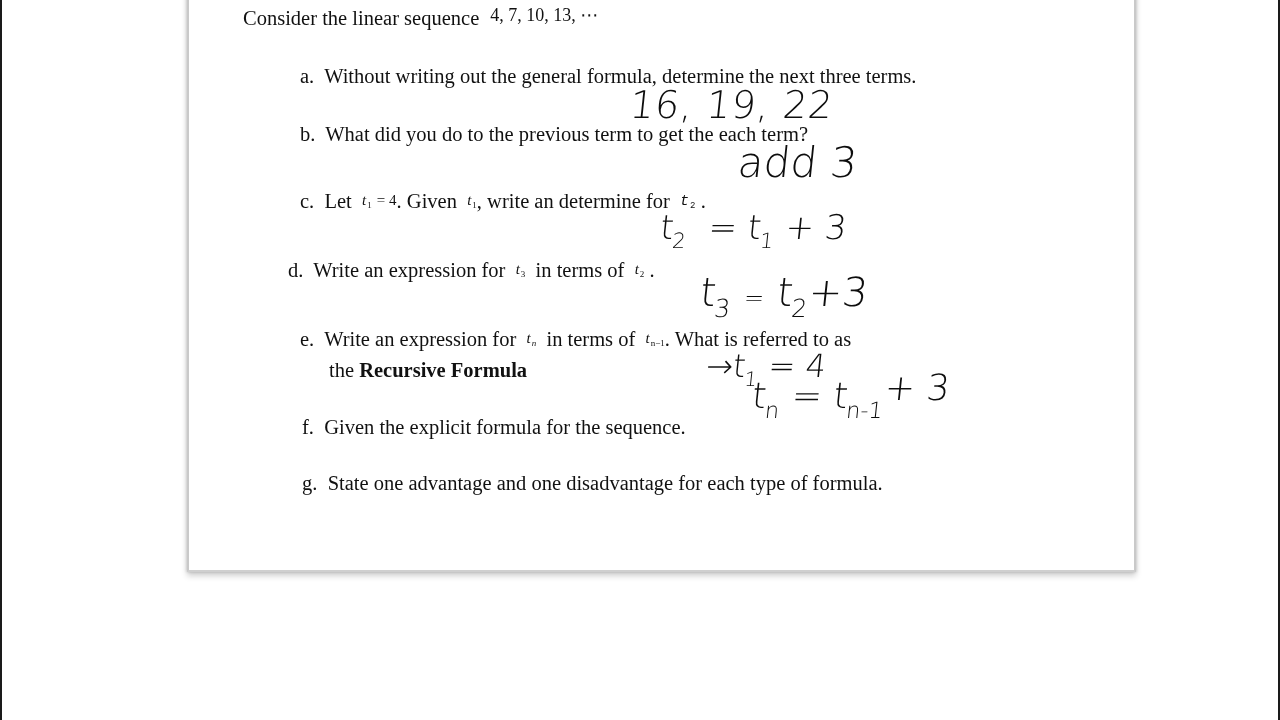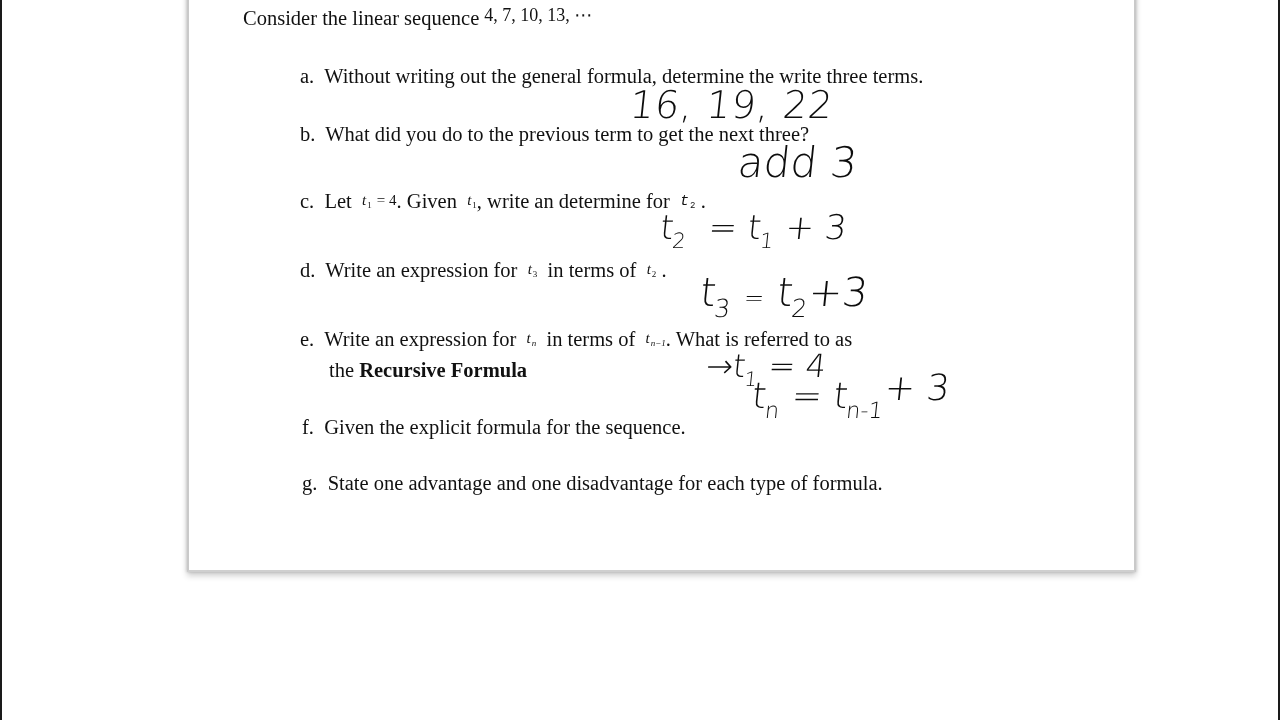--- a/index.html
+++ b/index.html
@@ -34,55 +34,55 @@
 </head>
 <body>
 
 <div class="edge-left"></div>
 <div class="edge-right"></div>
 
 <div class="page"></div>
 
 <div class="t" style="left:243px; top:8px;">
   <span>Consider the linear sequence</span>
-  <span style="font-size:18px; position:relative; top:-4px; ">4, 7, 10, 13, ⋯</span>
+  <span style="font-size:18px; position:relative; top:-4px; margin-left:6px;">4, 7, 10, 13, ⋯</span>
 </div>
 
 <div class="t" style="left:300px; top:66px;">
   <span>a.</span>&nbsp;
-  <span>Without writing out the general formula, determine the write three terms.</span>
+  <span>Without writing out the general formula, determine the next three terms.</span>
 </div>
 
 <div class="t" style="left:300px; top:124px;">
   <span>b.</span>&nbsp;
-  <span>What did you do to the previous term to get the next three?</span>
+  <span>What did you do to the previous term to get the each term?</span>
 </div>
 
 <div class="t" style="left:300px; top:191px;">
   <span>c.</span>&nbsp;
   <span>Let</span>&nbsp;
   <span style="position:relative; top:-3px;"><span class="m">t</span><span class="sub">1</span> <span class="small">= 4</span></span><span>.  Given</span>&nbsp;
   <span style="position:relative; top:-3px;"><span class="m">t</span><span class="sub">1</span></span><span>, write an determine for</span>&nbsp;
   <span style="position:relative; top:-3px;font-family:Liberation Mono, monospace;"><span class="m">t</span><span class="sub">2</span></span>&nbsp;<span>.</span>
 </div>
 
-<div class="t" style="left:300px; top:260px;">
+<div class="t" style="left:288px; top:260px;">
   <span>d.</span>&nbsp;
   <span>Write an expression for</span>&nbsp;
   <span style="position:relative; top:-3px;"><span class="m">t</span><span class="sub">3</span></span>&nbsp;
   <span>in terms of</span>&nbsp;
   <span style="position:relative; top:-3px;"><span class="m">t</span><span class="sub">2</span></span>&nbsp;<span>.</span>
 </div>
 
 <div class="t" style="left:300px; top:329px;">
   <span>e.</span>&nbsp;
   <span>Write an expression for</span>&nbsp;
   <span style="position:relative; top:-3px;"><span class="m">t</span><span class="sub" style="font-style:italic">n</span></span>&nbsp;
   <span>in terms of</span>&nbsp;
-  <span style="position:relative; top:-3px;"><span class="m">t</span><span class="sub" style="font-style:italic">n−1</span></span><span>.  What is referred to as</span>
+  <span style="position:relative; top:-3px;"><span class="m">t</span><span class="sub" style="">n−1</span></span><span>.  What is referred to as</span>
 </div>
 <div class="t" style="left:329px; top:360px;">
   <span>the</span>
   <b>Recursive Formula</b>
 </div>
 
 <div class="t" style="left:302px; top:417px;">
   <span>f.</span>&nbsp;
   <span>Given the explicit formula for the sequence.</span>
 </div>

